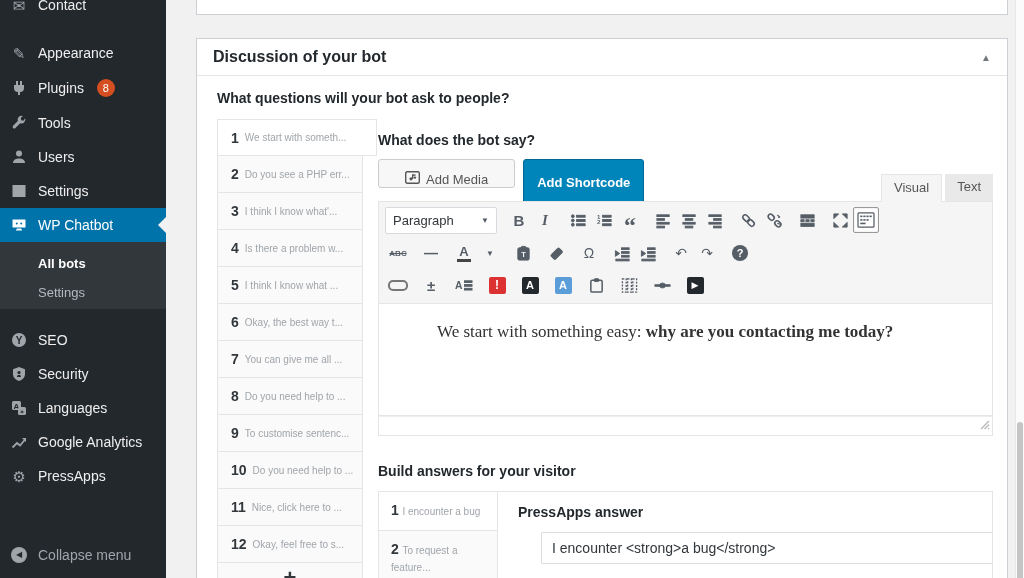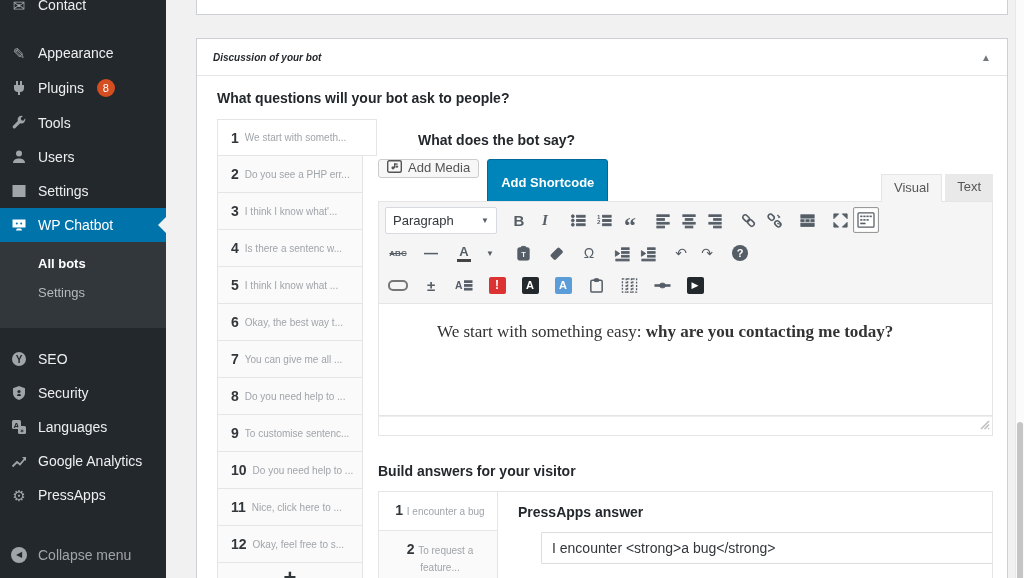--- a/index.html
+++ b/index.html
@@ -12,60 +12,60 @@
         color:#eeeeee; cursor:pointer; position:relative; }
   .mi-icon { width:20px; min-width:20px; text-align:center; color:#a0a5aa; font-size:15px; line-height:1; display:inline-flex; justify-content:center; }
   .mi-icon svg { fill:#a0a5aa; }
   .mi.cut { margin-top:-12px; }
   .mi.active { background:#0073aa; color:#fff; font-weight:400; }
   .mi.active .mi-icon, .mi.active .mi-icon svg { color:#fff; fill:#fff; }
   .mi.active::after { content:""; position:absolute; right:0; top:50%; margin-top:-8px;
         border:8px solid transparent; border-right-color:#f1f1f1; }
   .badge { display:inline-block; background:#d54e21; color:#fff; border-radius:50%;
         min-width:18px; height:18px; line-height:18px; text-align:center; font-size:11px; margin-left:4px; }
-  .submenu { background:#32373c; padding:7px 0 21px; }
+  .submenu { background:#32373c; padding:7px 0 2px; }
   .smi { padding:7px 10px 7px 38px; color:#b4b9be; font-size:13px; cursor:pointer; }
   .smi.current { color:#fff; font-weight:bold; }
   .menu-gap { height:14px; }
   .collapse-item { position:absolute; bottom:6px; left:0; right:0; color:#a0a5aa; }
   .collapse-circle { width:16px; height:16px; border-radius:50%; background:#a0a5aa; color:#23282d;
         font-size:8px; display:inline-flex; align-items:center; justify-content:center; }
 
   
   .main { position:absolute; left:166px; top:0; right:0; bottom:0; }
   .top-strip { position:absolute; left:30px; right:16px; top:0; height:15px; background:#fff;
         border:1px solid #ccd0d4; border-top:none; }
   .panel { position:absolute; left:30px; right:16px; top:38px; height:640px; background:#fff;
         border:1px solid #ccd0d4; }
   .panel-header { height:37px; display:flex; align-items:center; justify-content:space-between;
         padding:0 16px; border-bottom:1px solid #e5e5e5; }
-  .panel-title { font-weight:bold; font-size:10px; color:#23282d;font-style:italic; }
+  .panel-title { font-weight:bold; font-size:16px; color:#23282d; }
   .panel-toggle { color:#72777c; font-size:10px; cursor:pointer; }
   .panel-body { padding:10px 14px 0 20px; }
   .q-heading { font-weight:bold; font-size:14px; color:#23282d; margin:4px 0 13px; }
   .columns { display:flex; align-items:flex-start; }
 
   
   .qlist { width:146px; min-width:146px; }
   .q { display:flex; align-items:center; gap:6px; padding:0 6px 0 13px; height:37px; background:#fafafa;
         border:1px solid #e5e5e5; border-top:none; cursor:pointer; overflow:hidden; }
   .q:first-child { border-top:1px solid #e5e5e5; }
   .q.active { background:#fff; width:160px; border-right:1px solid #e5e5e5; position:relative; z-index:2; }
   .q-n { font-weight:bold; font-size:14px; color:#32373c; }
   .q-t { font-size:10px; color:#a0a5aa; white-space:nowrap; overflow:hidden; }
   .add-q { height:30px; display:flex; align-items:center; justify-content:center; font-size:22px;
         font-weight:bold; color:#32373c; border:1px solid #e5e5e5; border-top:none; background:#fafafa; cursor:pointer; }
 
   
   .ecol { flex:1; margin-left:15px; padding-top:13px; }
-  .e-heading { font-weight:bold; font-size:14px; color:#23282d; margin:0 0 11px;padding-left:40px; }
+  .e-heading { font-weight:bold; font-size:14px; color:#23282d; margin:0 0 11px; }
   .editor-top { position:relative; height:36px; }
   .btn-row { display:flex; gap:8px; }
-  .btn-secondary { display:inline-flex; align-items:flex-start; gap:6px; background:#f7f7f7;
-        border:1px solid #ccc; border-radius:3px; padding:0 8px; height:19px; color:#555; font-size:13px; cursor:pointer; }
+  .btn-secondary { display:inline-flex; align-items:flex-end; gap:6px; background:#f7f7f7;
+        border:1px solid #ccc; border-radius:3px; padding:0 26px; height:29px; color:#555; font-size:13px; cursor:pointer; }
   .btn-secondary svg { fill:#555; }
   .btn-primary { display:inline-flex; align-items:center; background:#0085ba; border:1px solid #006799;
         border-radius:3px; padding:0 13px; height:47px; color:#fff; font-size:13px; font-weight:600; cursor:pointer; }
   .tabs { position:absolute; right:0; bottom:-6px; display:flex; gap:3px; z-index:3; }
   .tab { padding:5px 12px 7px; font-size:13px; color:#555; cursor:pointer; }
   .tab.active-tab { background:#f5f5f5; border:1px solid #e5e5e5; border-bottom:none; margin-bottom:-1px; }
   .tab.inactive-tab { background:#e9e9e9; }
 
   
   .toolbar { margin-top:6px; background:#f5f5f5; border:1px solid #e5e5e5; padding:2px 4px; position:relative; z-index:2; }
@@ -104,21 +104,21 @@
   
   .wysiwyg { background:#fff; border:1px solid #e5e5e5; border-top:none; height:112px; padding:15px 20px 0 58px; cursor:text; }
   .wysiwyg p { margin:0; font-family:"Liberation Serif", serif; font-size:17px; line-height:1.55; color:#333; max-width:530px; }
   .statusbar { background:#fff; border:1px solid #e5e5e5; border-top:1px solid #eee; height:20px; position:relative; }
   .resize-handle { position:absolute; right:2px; bottom:2px; }
 
   
   .answers-heading { font-weight:bold; font-size:14px; color:#23282d; margin:27px 0 12px; }
   .answers-box { border:1px solid #e5e5e5; display:flex; align-items:stretch; height:160px; overflow:hidden; }
   .alist { width:119px; min-width:119px; border-right:1px solid #e5e5e5; }
-  .aitem { padding:10px 8px 10px 12px; background:#fafafa; border-bottom:1px solid #e5e5e5; cursor:pointer;text-align:center; }
+  .aitem { padding:10px 8px 10px 12px; background:#fafafa; border-bottom:1px solid #e5e5e5; cursor:pointer; }
   .aitem.active { background:#fff; }
   .aitem .q-t { white-space:normal; line-height:1.6; }
   .aright { flex:1; padding:12px 20px; }
   .pa-label { font-weight:bold; font-size:14px; color:#23282d; margin-bottom:12px; }
   .pa-input { width:100%; border:1px solid #ddd; border-radius:1px; padding:7px 10px; font-size:14px;
         color:#32373c; font-family:"Liberation Sans", sans-serif; background:#fff;margin-left:23px; }
 
   
   .scrollbar { position:absolute; right:0; top:0; bottom:0; width:9px; background:#fbfbfb; border-left:1px solid #e8e8e8; }
   .scroll-thumb { position:absolute; left:1px; width:6px; top:73%; height:40%; background:#c5c5c5; border-radius:3px; }
@@ -259,21 +259,21 @@
           <div class="q">
             <span class="q-n">2</span>
             <span class="q-t">Do you see a PHP err...</span>
           </div>
           <div class="q">
             <span class="q-n">3</span>
             <span class="q-t">I think I know what'...</span>
           </div>
           <div class="q">
             <span class="q-n">4</span>
-            <span class="q-t">Is there a sentenc w...</span>
+            <span class="q-t">Is there a problem w...</span>
           </div>
           <div class="q">
             <span class="q-n">5</span>
             <span class="q-t">I think I know what ...</span>
           </div>
           <div class="q">
             <span class="q-n">6</span>
             <span class="q-t">Okay, the best way t...</span>
           </div>
           <div class="q">

